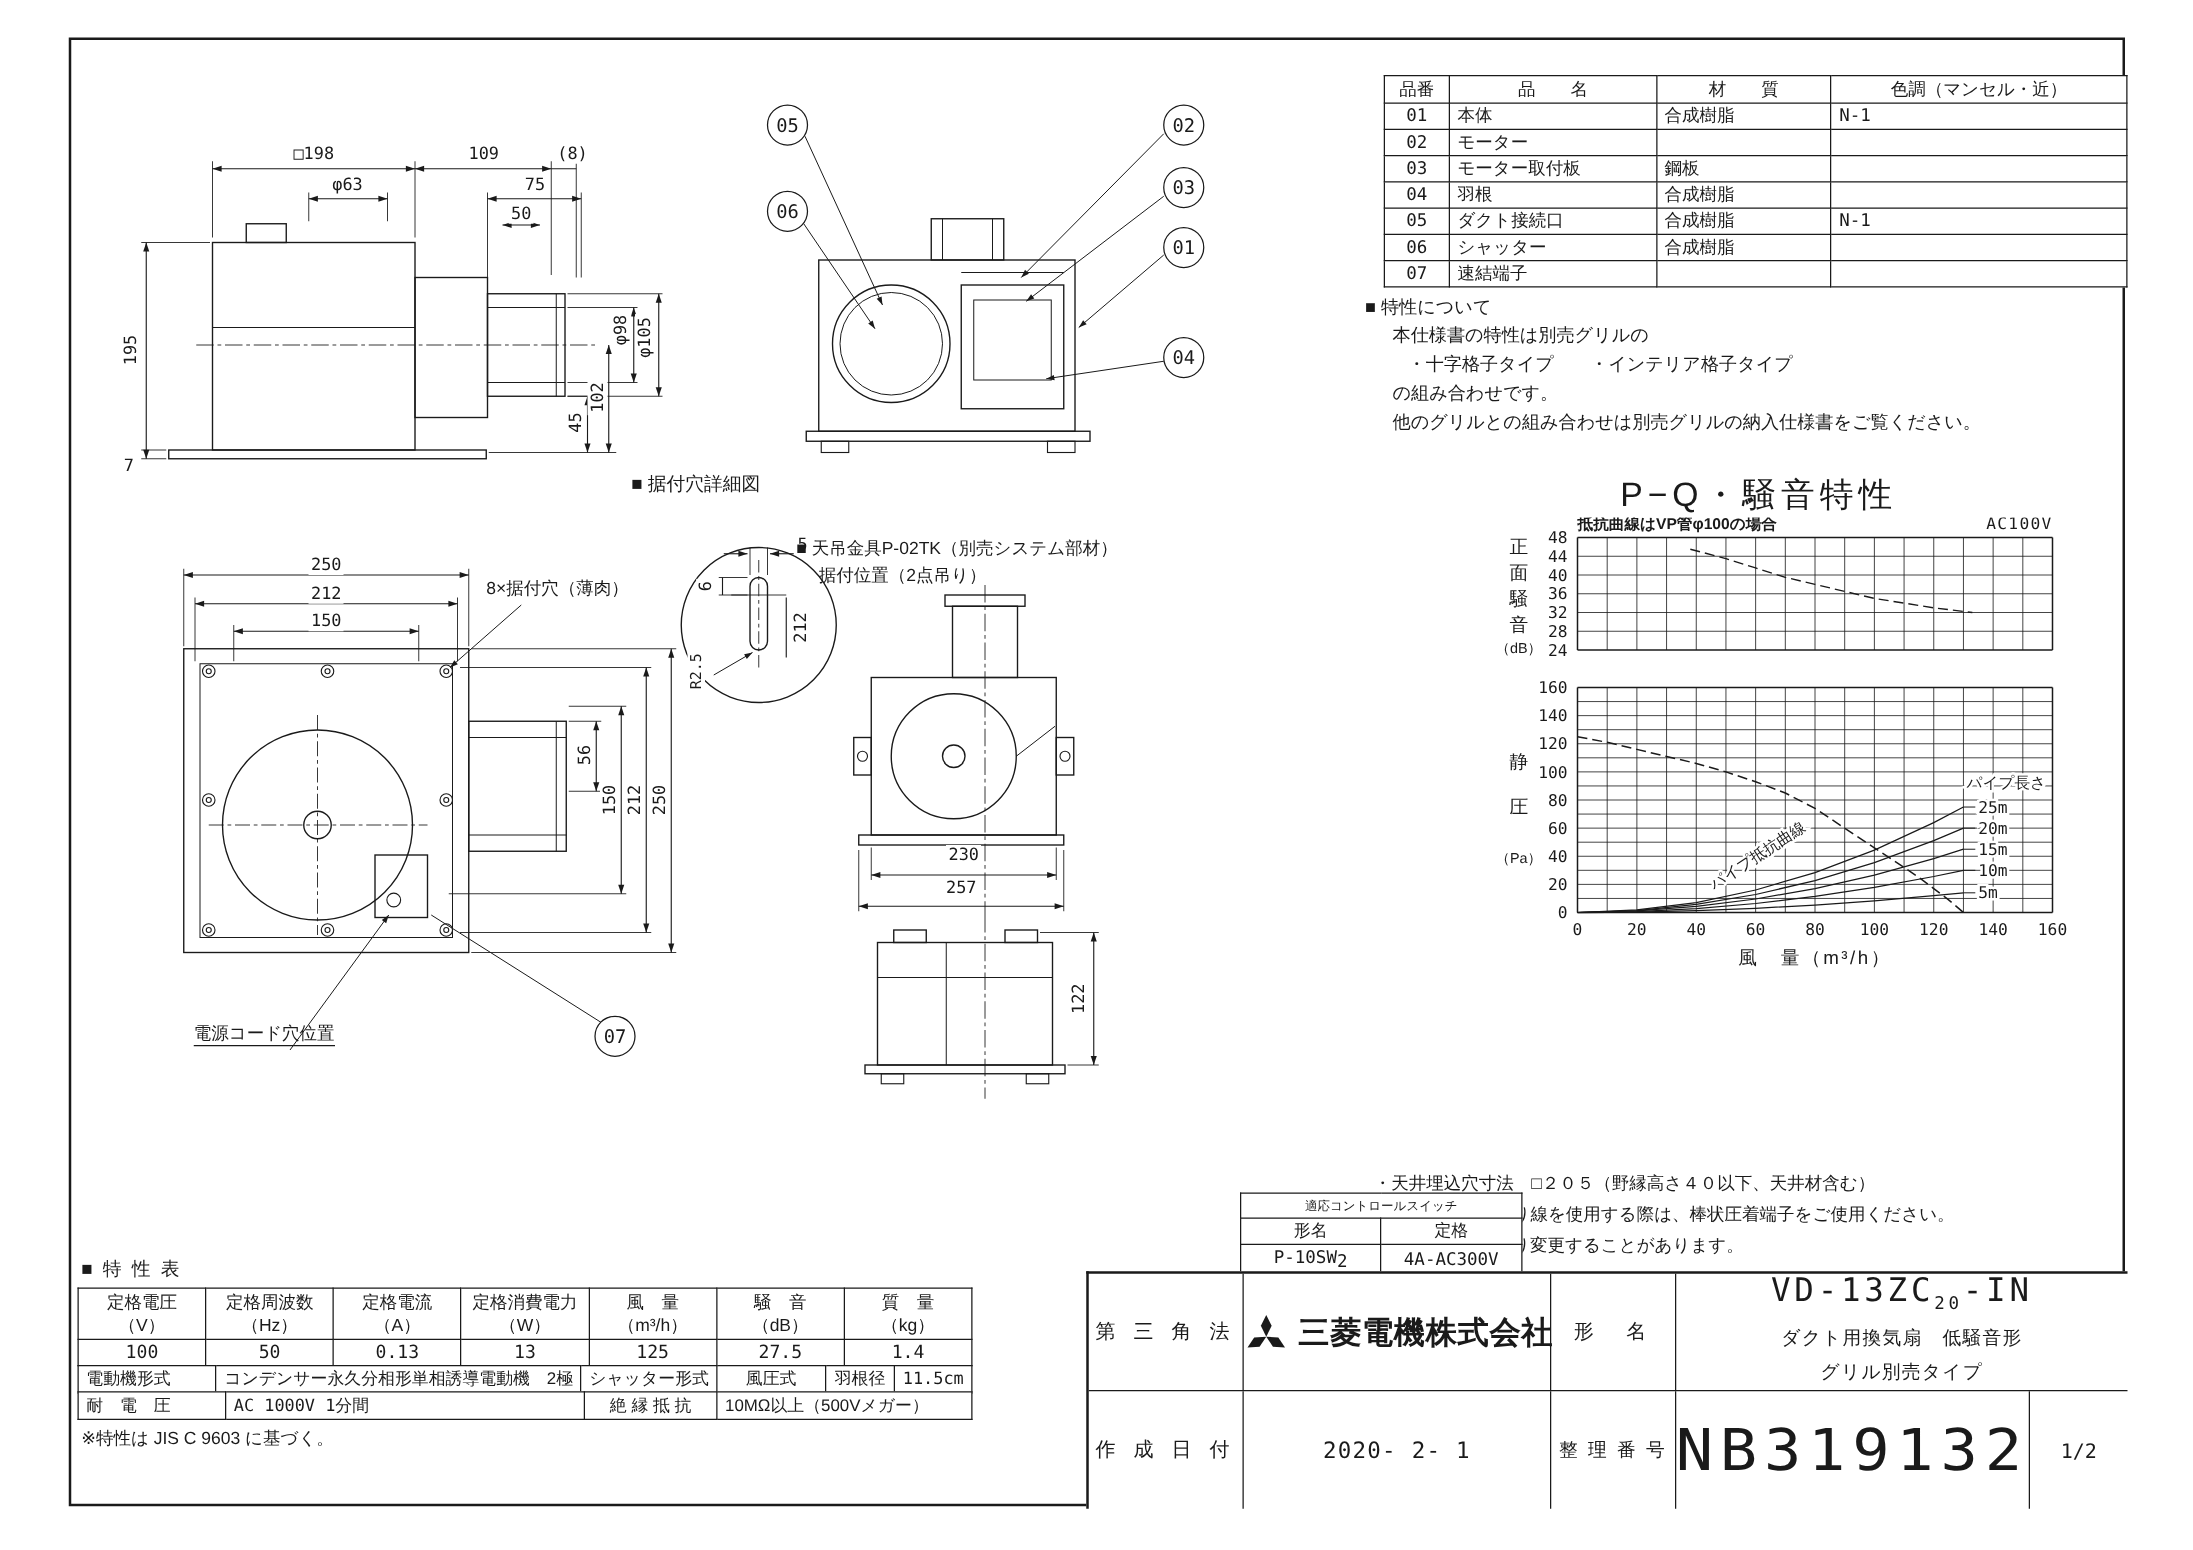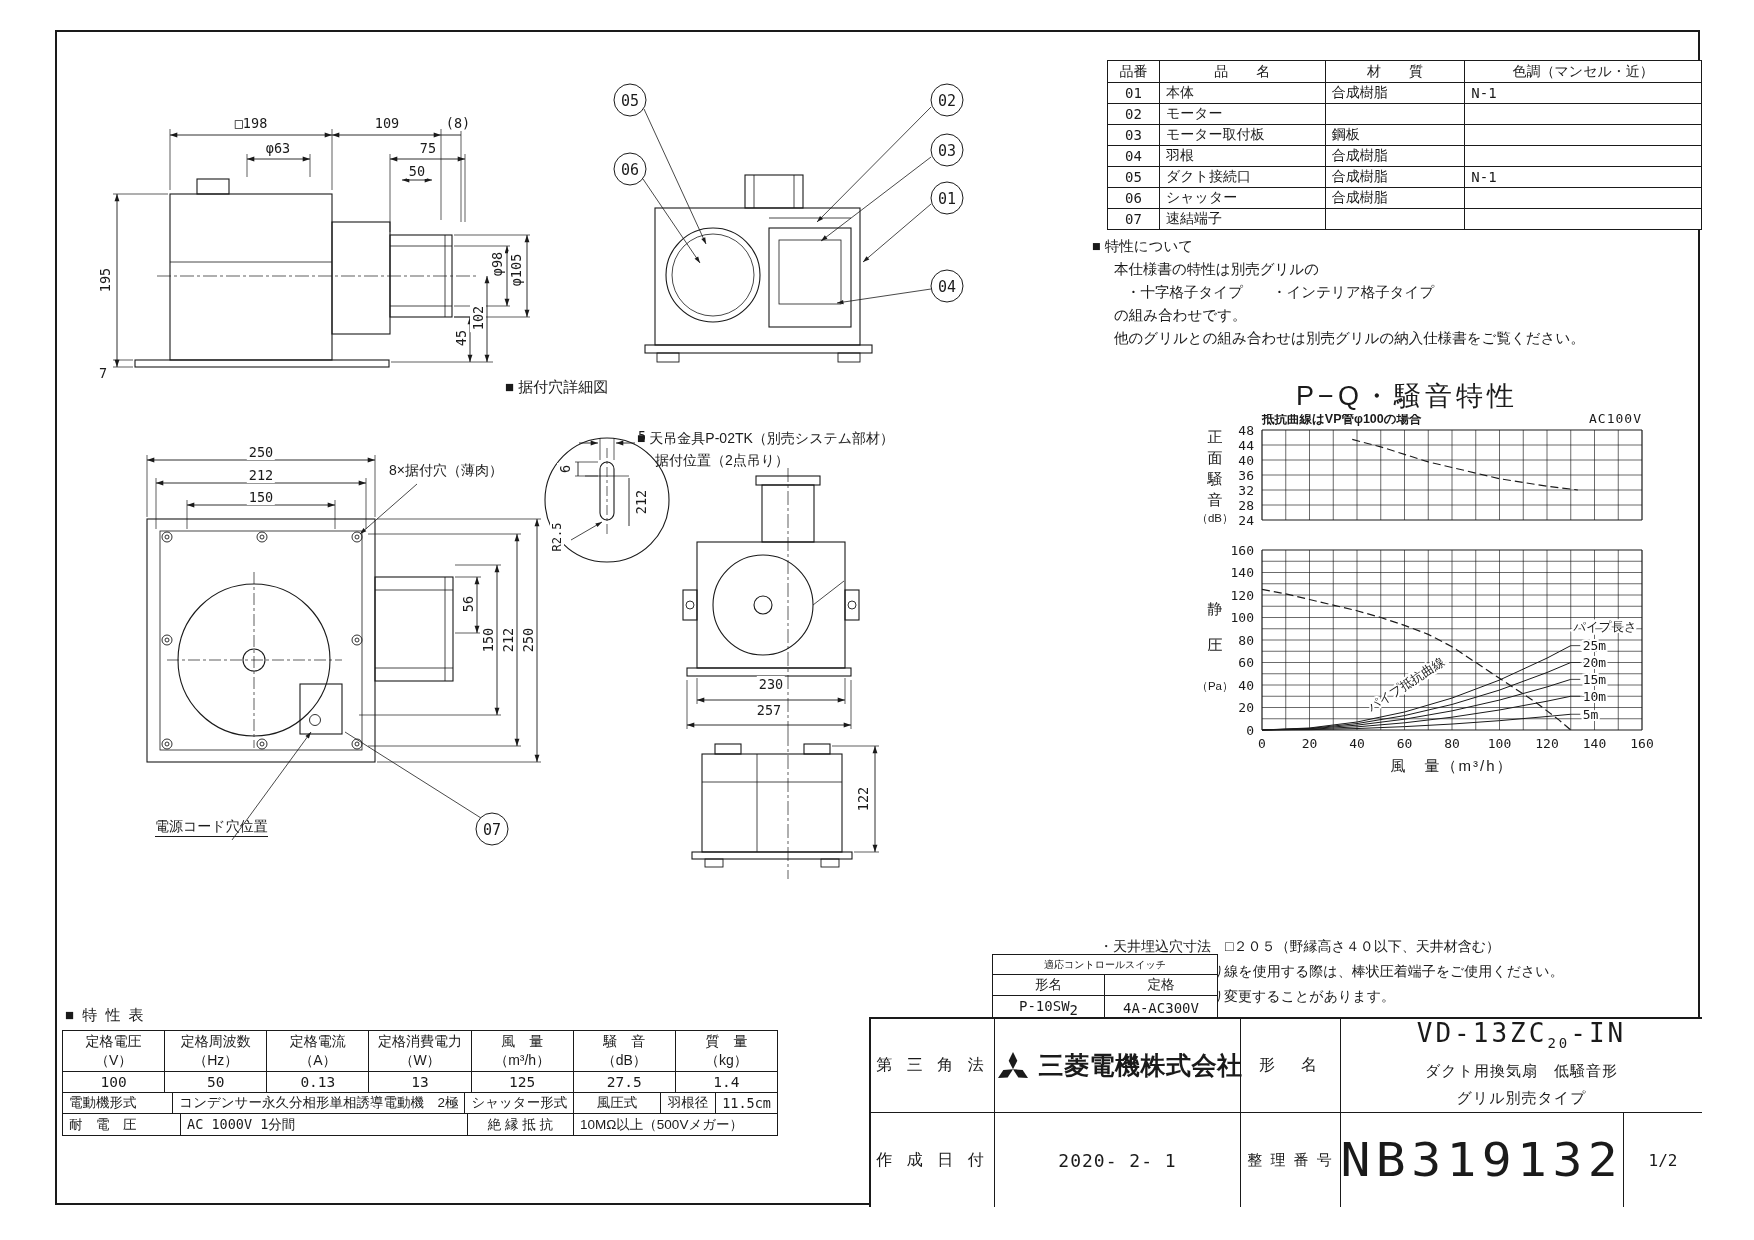--- a/index.html
+++ b/index.html
@@ -545,20 +545,21 @@
     <table class="dtable spec2" style="width:716px;margin-top:-1.4px;">
       <tbody>
           <tr>
         <td style="width:118px;">耐　電　圧</td>
         <td style="width:287px;" class="mono">AC 1000V 1分間</td>
         <td style="width:106px;" class="ctr">絶 縁 抵 抗</td>
         <td>10MΩ以上（500Vメガー）</td>
       </tr>
     </tbody>
       </table>
+    <div class="footnote" style="margin-top:6px;margin-left:3px;">※特性は JIS C 9603 に基づく。</div>
   </div>
 
   <div class="tblock abs" style="left:812px;top:985px;width:833px;height:190px;">
     <div class="tb-row" style="height:95px;border-bottom:1.4px solid #1a1a1a;">
       <div class="tb-cell" style="width:124px;">
         <span class="lab">第 三 角 法</span>
       </div>
       <div class="tb-cell" style="width:246px;gap:6px;">
         <span style="display:inline-flex;">
           <svg width="40" height="38" viewBox="0 0 100 70">

